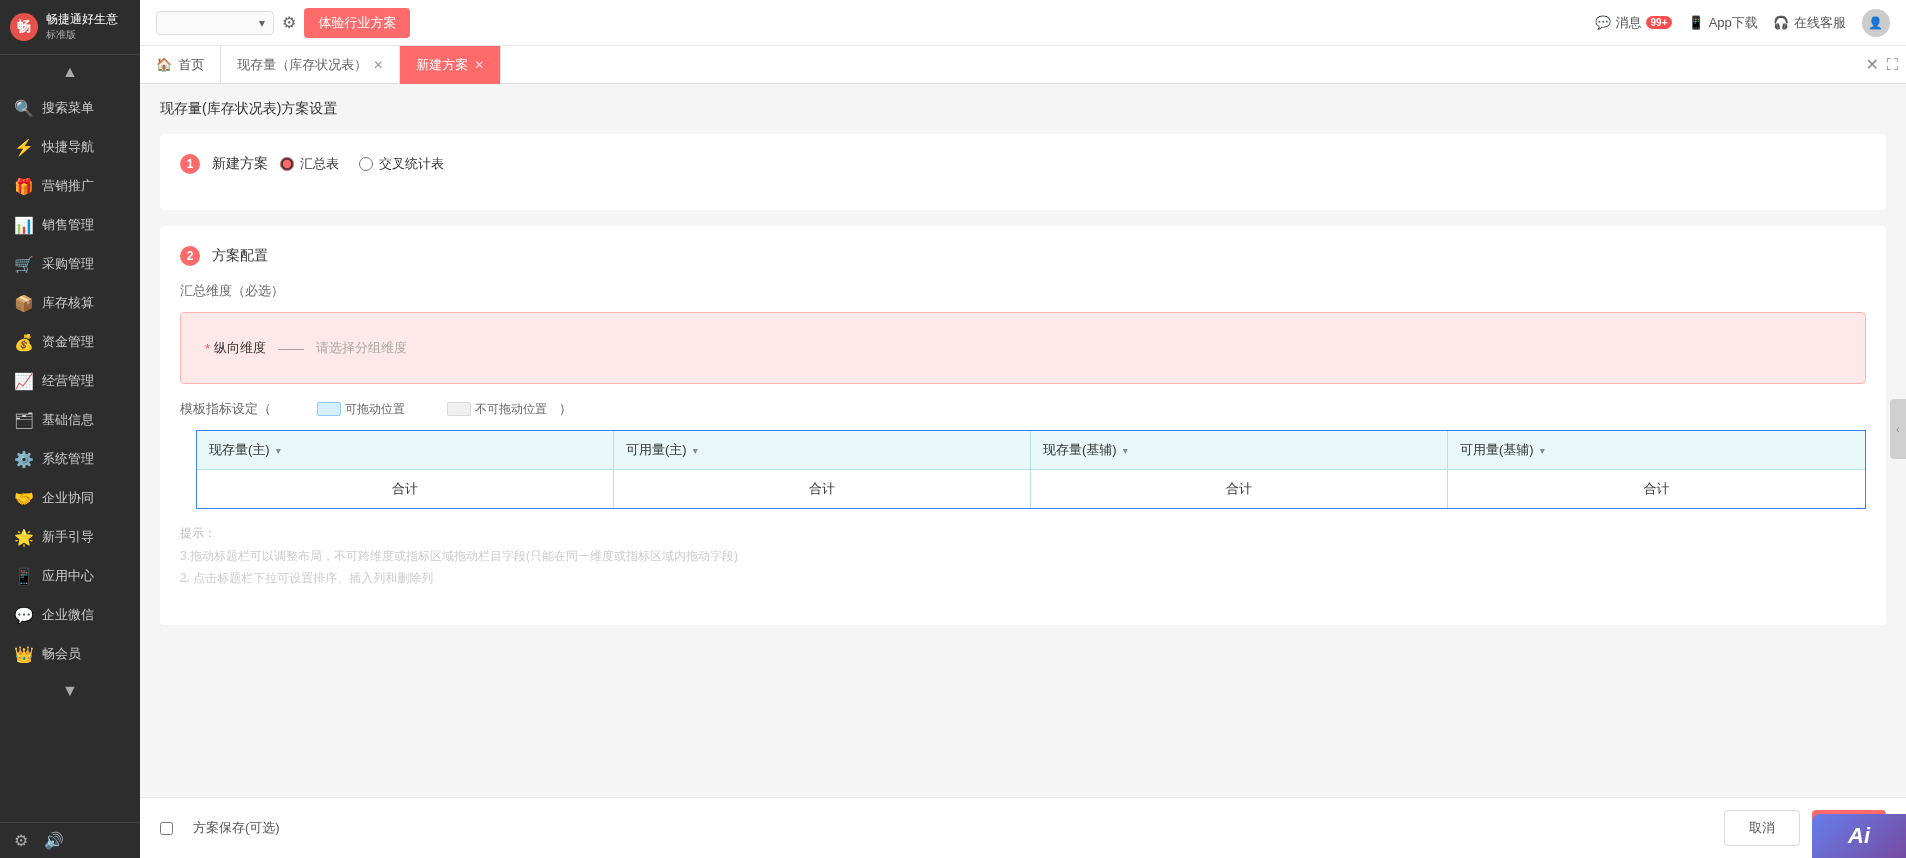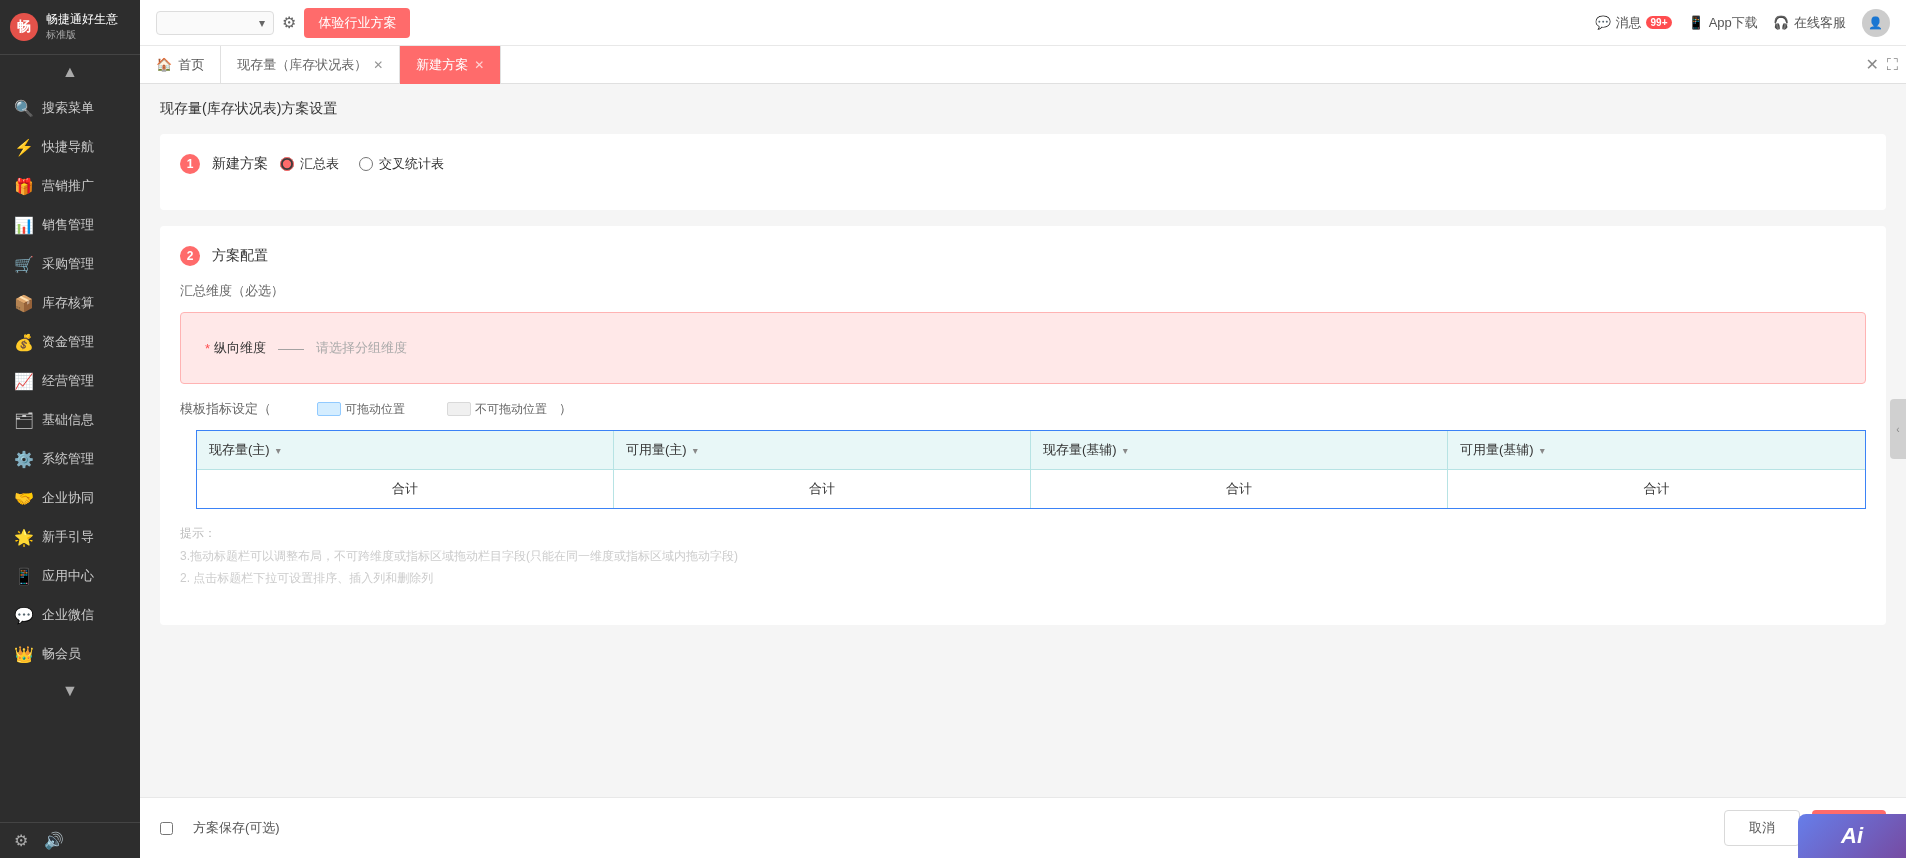--- a/index.html
+++ b/index.html
@@ -292,21 +292,21 @@
       transform: translateY(-50%);
       width: 16px; height: 60px; background: #d0d0d0;
       display: flex; align-items: center; justify-content: center;
       cursor: pointer; border-radius: 4px 0 0 4px;
       color: #888; font-size: 10px;
     }
 
     
     .ai-badge {
       position: fixed; right: 0; bottom: 0;
-      width: 108px; height: 44px;
+      width: 94px; height: 44px;
       background: linear-gradient(135deg, #667eea 0%, #764ba2 100%);
       border-radius: 8px 0 0 0;
       display: flex; align-items: center; justify-content: center;
       color: white; font-size: 22px; font-weight: bold; cursor: pointer;
       font-style: italic;
     }
   </style>
 </head>
 <body>
 

